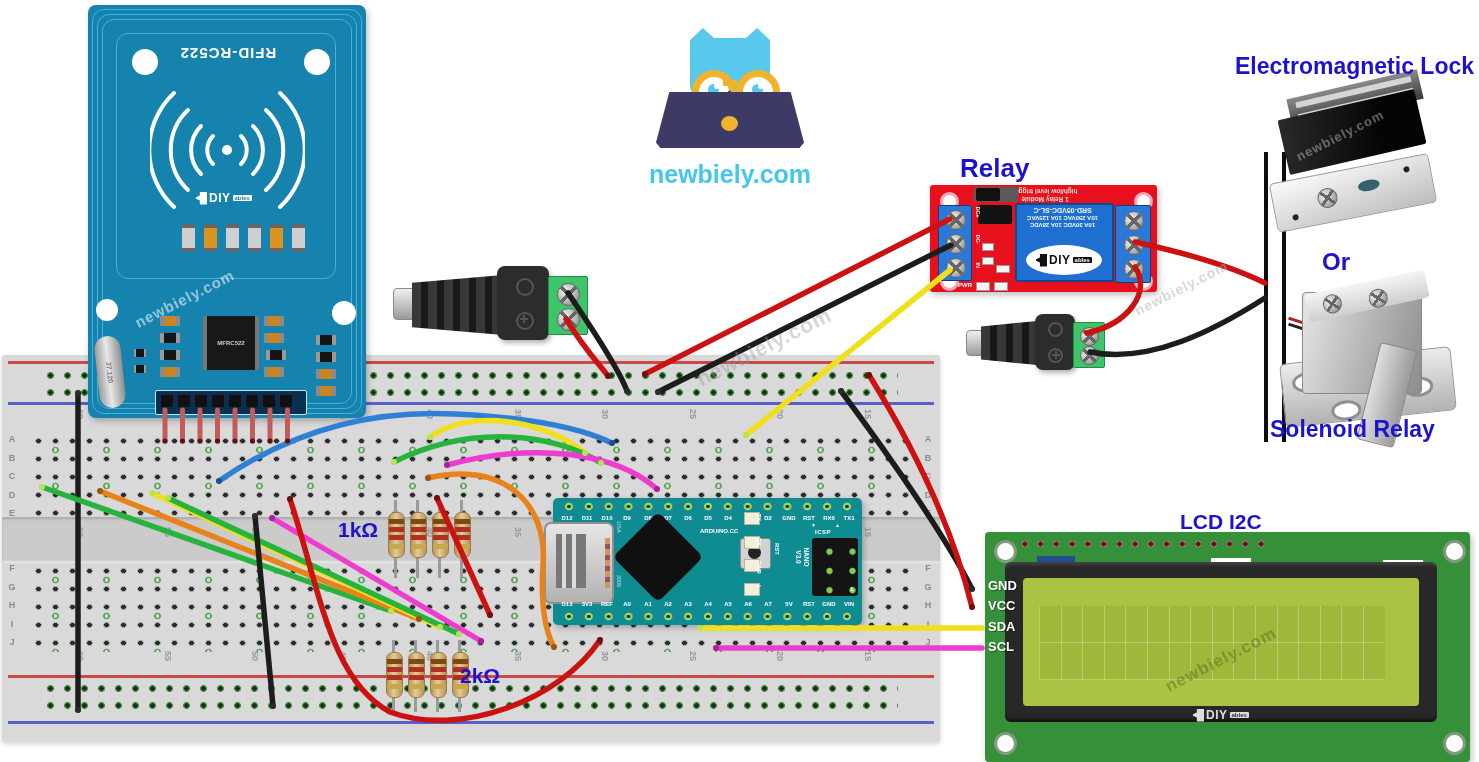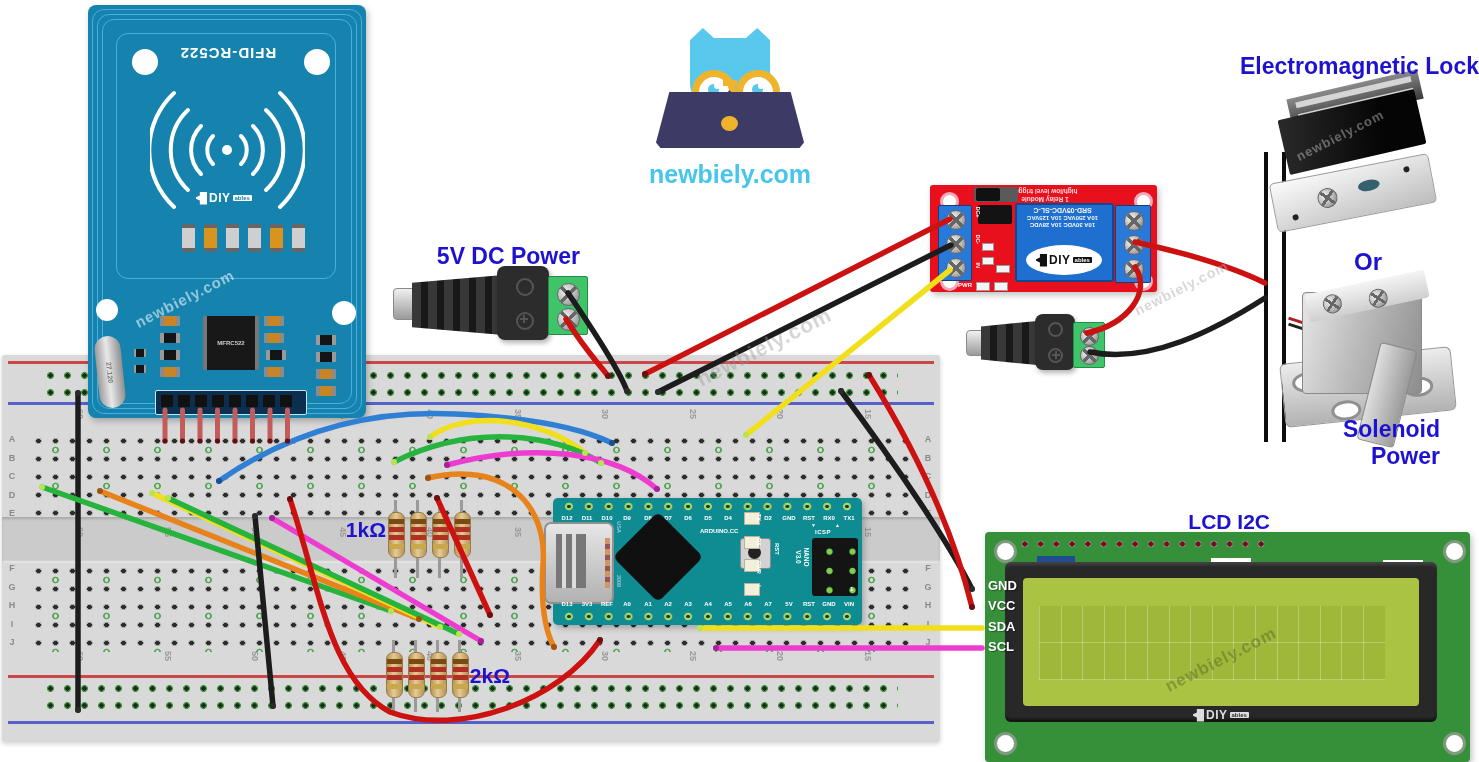--- a/index.html
+++ b/index.html
@@ -1,19 +1,19 @@
 <!DOCTYPE html>
 <html><head>
 <meta charset="utf-8">
 <style>
   html,body{margin:0;padding:0;background:#fff;}
   .canvas{position:relative;width:1479px;height:762px;background:#fff;overflow:hidden;
           font-family:"Liberation Sans",sans-serif;}
   .abs{position:absolute;}
-  .lbl{position:absolute;color:#1d12cf;font-weight:bold;text-align:right;z-index:6;
+  .lbl{position:absolute;color:#1d12cf;font-weight:bold;text-align:left;z-index:6;
        font-family:"Liberation Sans",sans-serif;letter-spacing:0;}
   .wm{position:absolute;font-weight:bold;transform:rotate(-27deg);letter-spacing:1px;z-index:7;}
 
   
   #breadboard{position:absolute;left:2px;top:355px;width:938px;height:387px;background:#d9d9d9;
               border-radius:3px;z-index:1;box-shadow:0 2px 5px rgba(0,0,0,.18);}
   .bb-line{position:absolute;left:6px;width:926px;height:3px;}
   .bb-red{background:#cc4747;} .bb-blue{background:#5560c8;}
   .bb-railholes{position:absolute;left:40px;width:856px;height:34px;
       background-image:radial-gradient(circle,#252525 2px,#3d9e3d 2.4px 3.2px,transparent 3.8px);
@@ -486,22 +486,22 @@
     <div class="jack-cone abs" style="left:412px;top:274px;width:88px;height:62px;clip-path:polygon(0 14%,100% 2%,100% 98%,0 86%)"></div>
     <div class="jack-body abs" style="left:497px;top:266px;width:52px;height:74px">
       <div class="jack-sym" style="left:19px;top:12px"></div>
       <div class="jack-sym plus" style="left:19px;top:46px"></div>
     </div>
     <div class="jack-term abs" style="left:548px;top:276px;width:38px;height:57px">
       <div class="screw" style="left:8px;top:6px;width:21px;height:21px"></div>
       <div class="screw" style="left:8px;top:31px;width:21px;height:21px"></div>
     </div>
   </div>
-  <div class="lbl" style="left:390px;top:243px;width:190px;font-size:23px">5V DC Power</div>
-
+
+  <div class="lbl" style="left:960px;top:153px;width:170px;font-size:26px">Relay</div>
   <div id="relay">
     <div class="rhole" style="left:10px;top:7px"></div>
     <div class="rhole" style="left:204px;top:7px"></div>
     <div class="rhole" style="left:10px;top:87px"></div>
     <div class="rhole" style="left:204px;top:87px"></div>
     <div id="relay-toptext">
       <div>1 Relay Module</div>
         <div>high/low level trigger</div>
     </div>
     <div id="relay-jumper"></div>
@@ -579,21 +579,21 @@
     <div class="sol-hole" style="left:46px;top:42px"></div>
   </div>
   <div class="sol-wire" style="left:1288px;top:320px;background:#b02020;transform:rotate(18deg)"></div>
   <div class="sol-wire" style="left:1288px;top:326px;background:#222;transform:rotate(18deg)"></div>
   <div id="sol-body"></div>
   <div id="sol-topface">
     <div class="screw" style="left:16px;top:5px;width:17px;height:17px"></div>
     <div class="screw" style="left:62px;top:9px;width:17px;height:17px"></div>
   </div>
   <div id="sol-bolt"></div>
-  <div class="lbl" style="left:1270px;top:416px;width:170px;font-size:23px">Solenoid Power</div>
+  <div class="lbl" style="left:1270px;top:416px;width:170px;font-size:23px">Solenoid Relay</div>
 
   <div id="nano">
     <div class="nano-holes" style="top:2px"></div>
     <div class="pinrow" style="top:16px">
         <span>D12</span>
         <span>D11</span>
         <span>D10</span>
         <span>D9</span>
         <span>D8</span>
         <span>D7</span>

